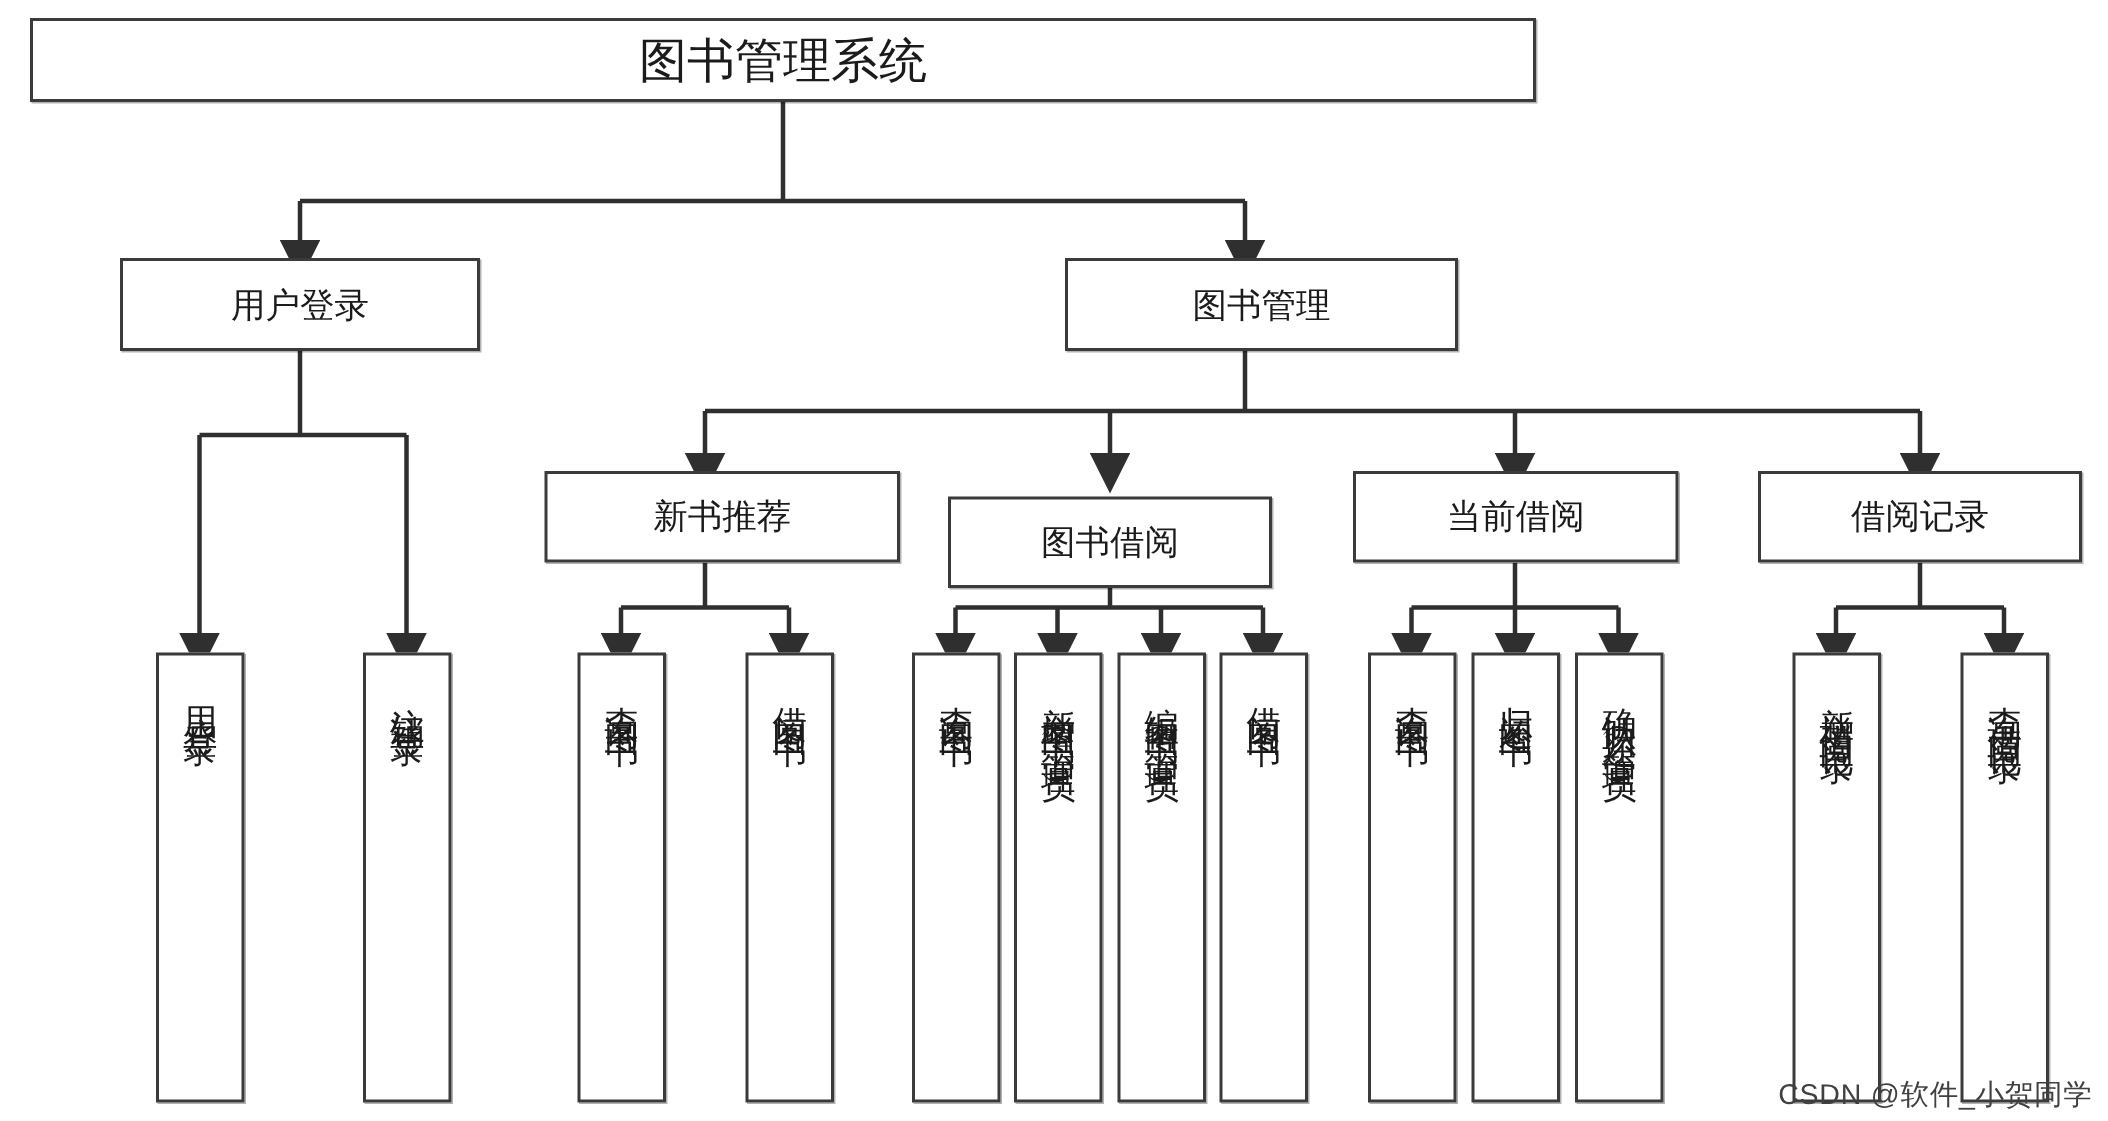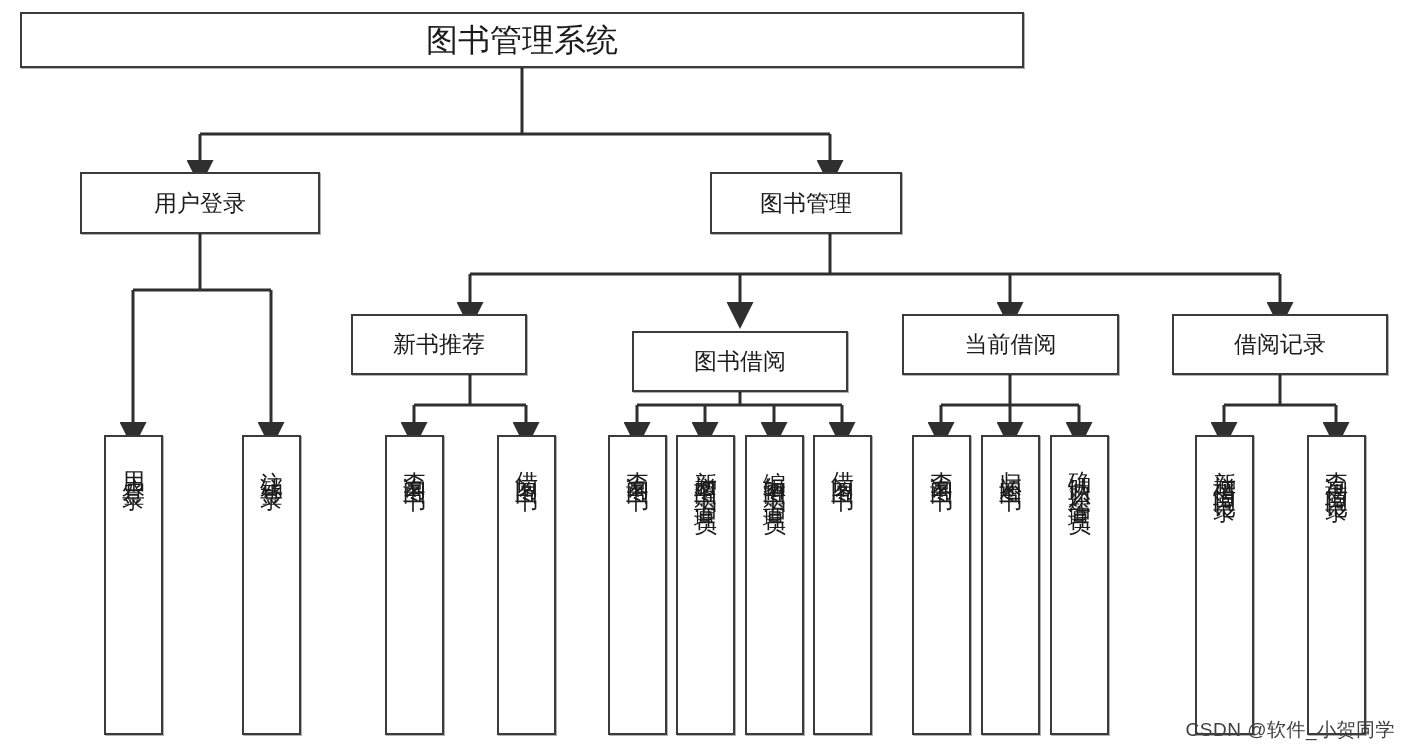--- a/index.html
+++ b/index.html
@@ -110,25 +110,25 @@
     </g>
   </svg>
 
   <div class="node h root" style="left:20px;top:12px;width:1004px;height:56px;">
     <span class="lbl">图书管理系统</span>
   </div>
 
   <div class="node h" style="left:80px;top:172px;width:240px;height:62px;">
     <span class="lbl">用户登录</span>
   </div>
-  <div class="node h" style="left:710px;top:172px;width:192px;height:62px;">
+  <div class="node h" style="left:710px;top:172px;width:262px;height:62px;">
     <span class="lbl">图书管理</span>
   </div>
 
-  <div class="node h" style="left:351px;top:314px;width:176px;height:61px;">
+  <div class="node h" style="left:363px;top:314px;width:237px;height:61px;">
     <span class="lbl">新书推荐</span>
   </div>
   <div class="node h" style="left:632px;top:331px;width:216px;height:61px;">
     <span class="lbl">图书借阅</span>
   </div>
   <div class="node h" style="left:1172px;top:314px;width:216px;height:61px;">
     <span class="lbl">借阅记录</span>
   </div>
   <div class="node h" style="left:902px;top:314px;width:217px;height:61px;">
     <span class="lbl">当前借阅</span>

